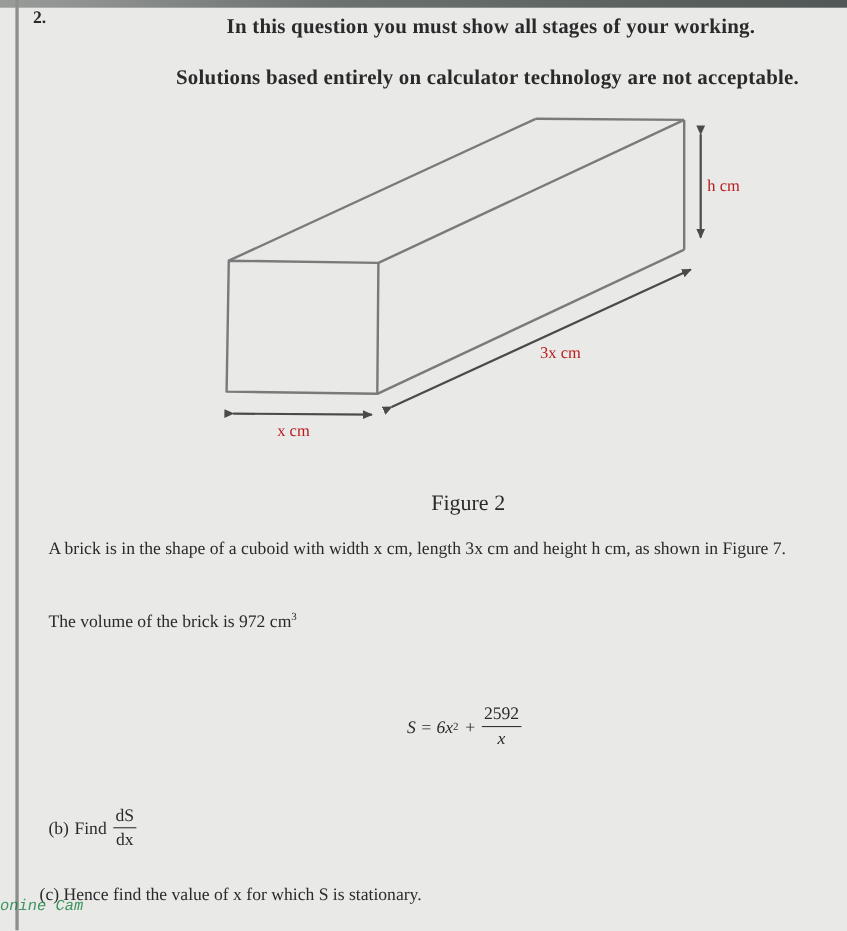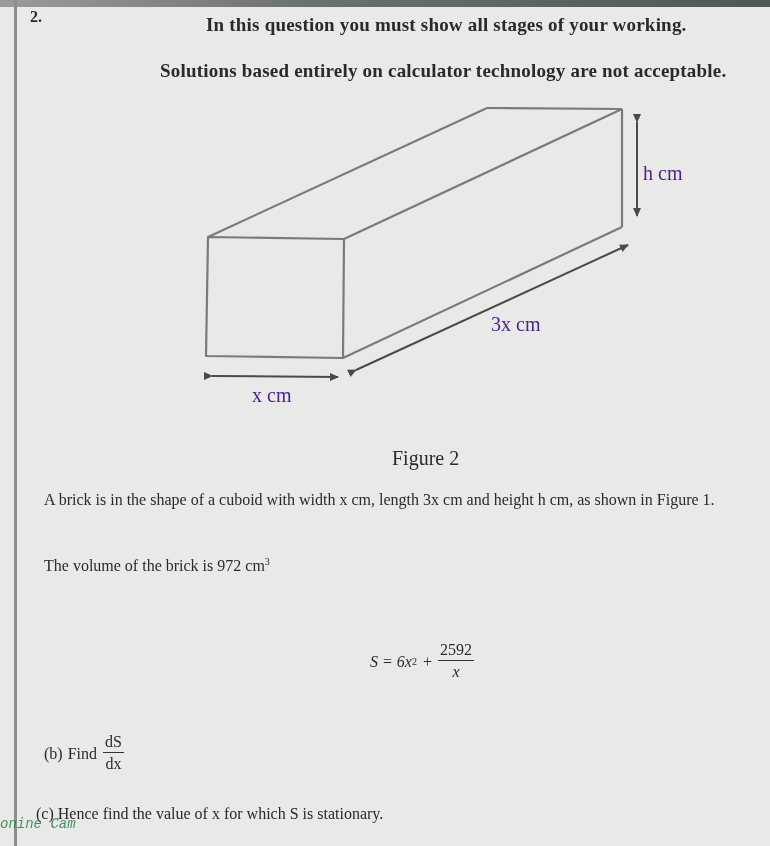--- a/index.html
+++ b/index.html
@@ -26,21 +26,21 @@
     position: absolute; left: 30px; top: 8px; font-weight: bold; font-size: 16px;
   }
   .instr {
     position: absolute; font-weight: bold; font-size: 19px; white-space: nowrap;
     letter-spacing: 0.2px;
   }
   .instr1 { left: 206px; top: 14px; }
   .instr2 { left: 160px; top: 60px; }
   svg.figure { position: absolute; left: 0; top: 0; }
   .fig-label {
-    position: absolute; font-size: 20px; color: #4c1d95; white-space: nowrap; text-align: right;
+    position: absolute; font-size: 15px; color: #b91c1c; white-space: nowrap; text-align: right;
   }
   .fig-caption {
     position: absolute; left: 392px; top: 447px; font-size: 20px; font-weight: normal;
   }
   .para {
     position: absolute; left: 44px; font-size: 16px; line-height: 18px;
   }
   .p1 { top: 491px; width: 700px; }
   .p2 { top: 553px; }
   .pa { top: 600px; }
@@ -95,21 +95,21 @@
       <line x1="212" y1="376" x2="338" y2="377" marker-end="url(#ah)" marker-start="url(#ah)"></line>
     </g>
   </svg>
 
   <div class="fig-label" style="left:643px; top:162px;">h cm</div>
   <div class="fig-label" style="left:491px; top:313px;">3x cm</div>
   <div class="fig-label" style="left:252px; top:384px;">x cm</div>
 
   <div class="fig-caption">Figure 2</div>
 
-  <div class="para p1">A brick is in the shape of a cuboid with width x cm, length 3x cm and height h cm, as shown in Figure 1.</div>
+  <div class="para p1">A brick is in the shape of a cuboid with width x cm, length 3x cm and height h cm, as shown in Figure 7.</div>
   <div class="para p2"><span>The volume of the brick is 972 cm</span><sup>3</sup></div>
 
 
   <div class="formula">
     <i>S = 6x</i>
       <sup>2</sup>
     <span style="margin-left:6px;">+</span>
     <span class="frac">
       <span class="num">2592</span>
       <span class="den">x</span>

